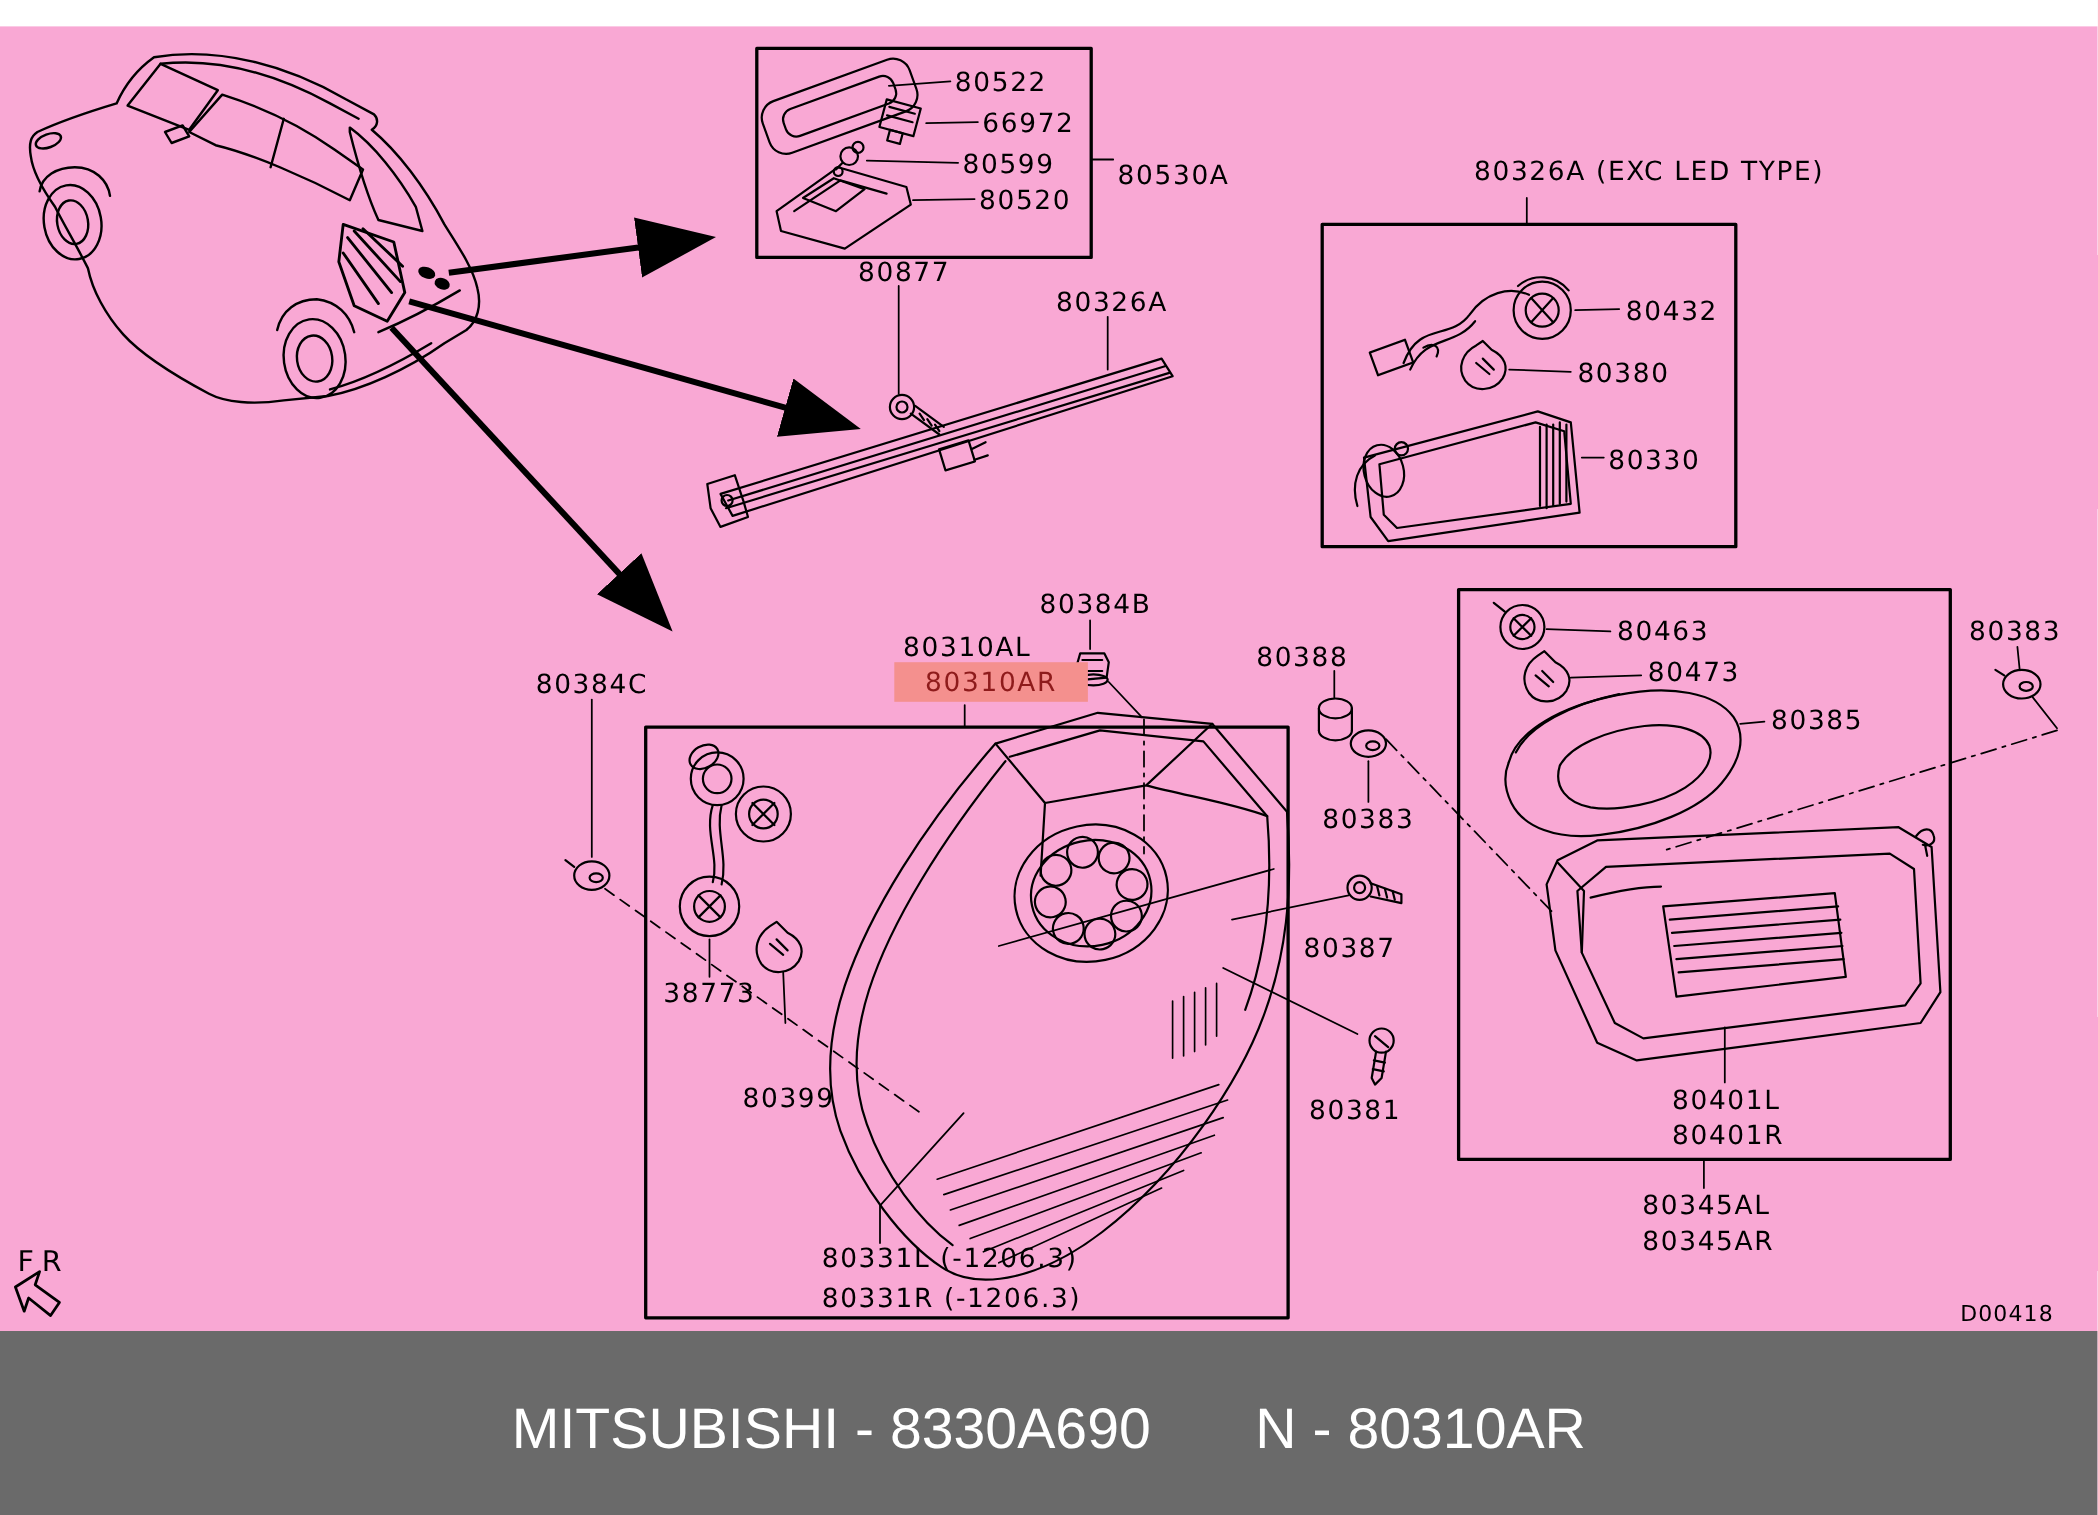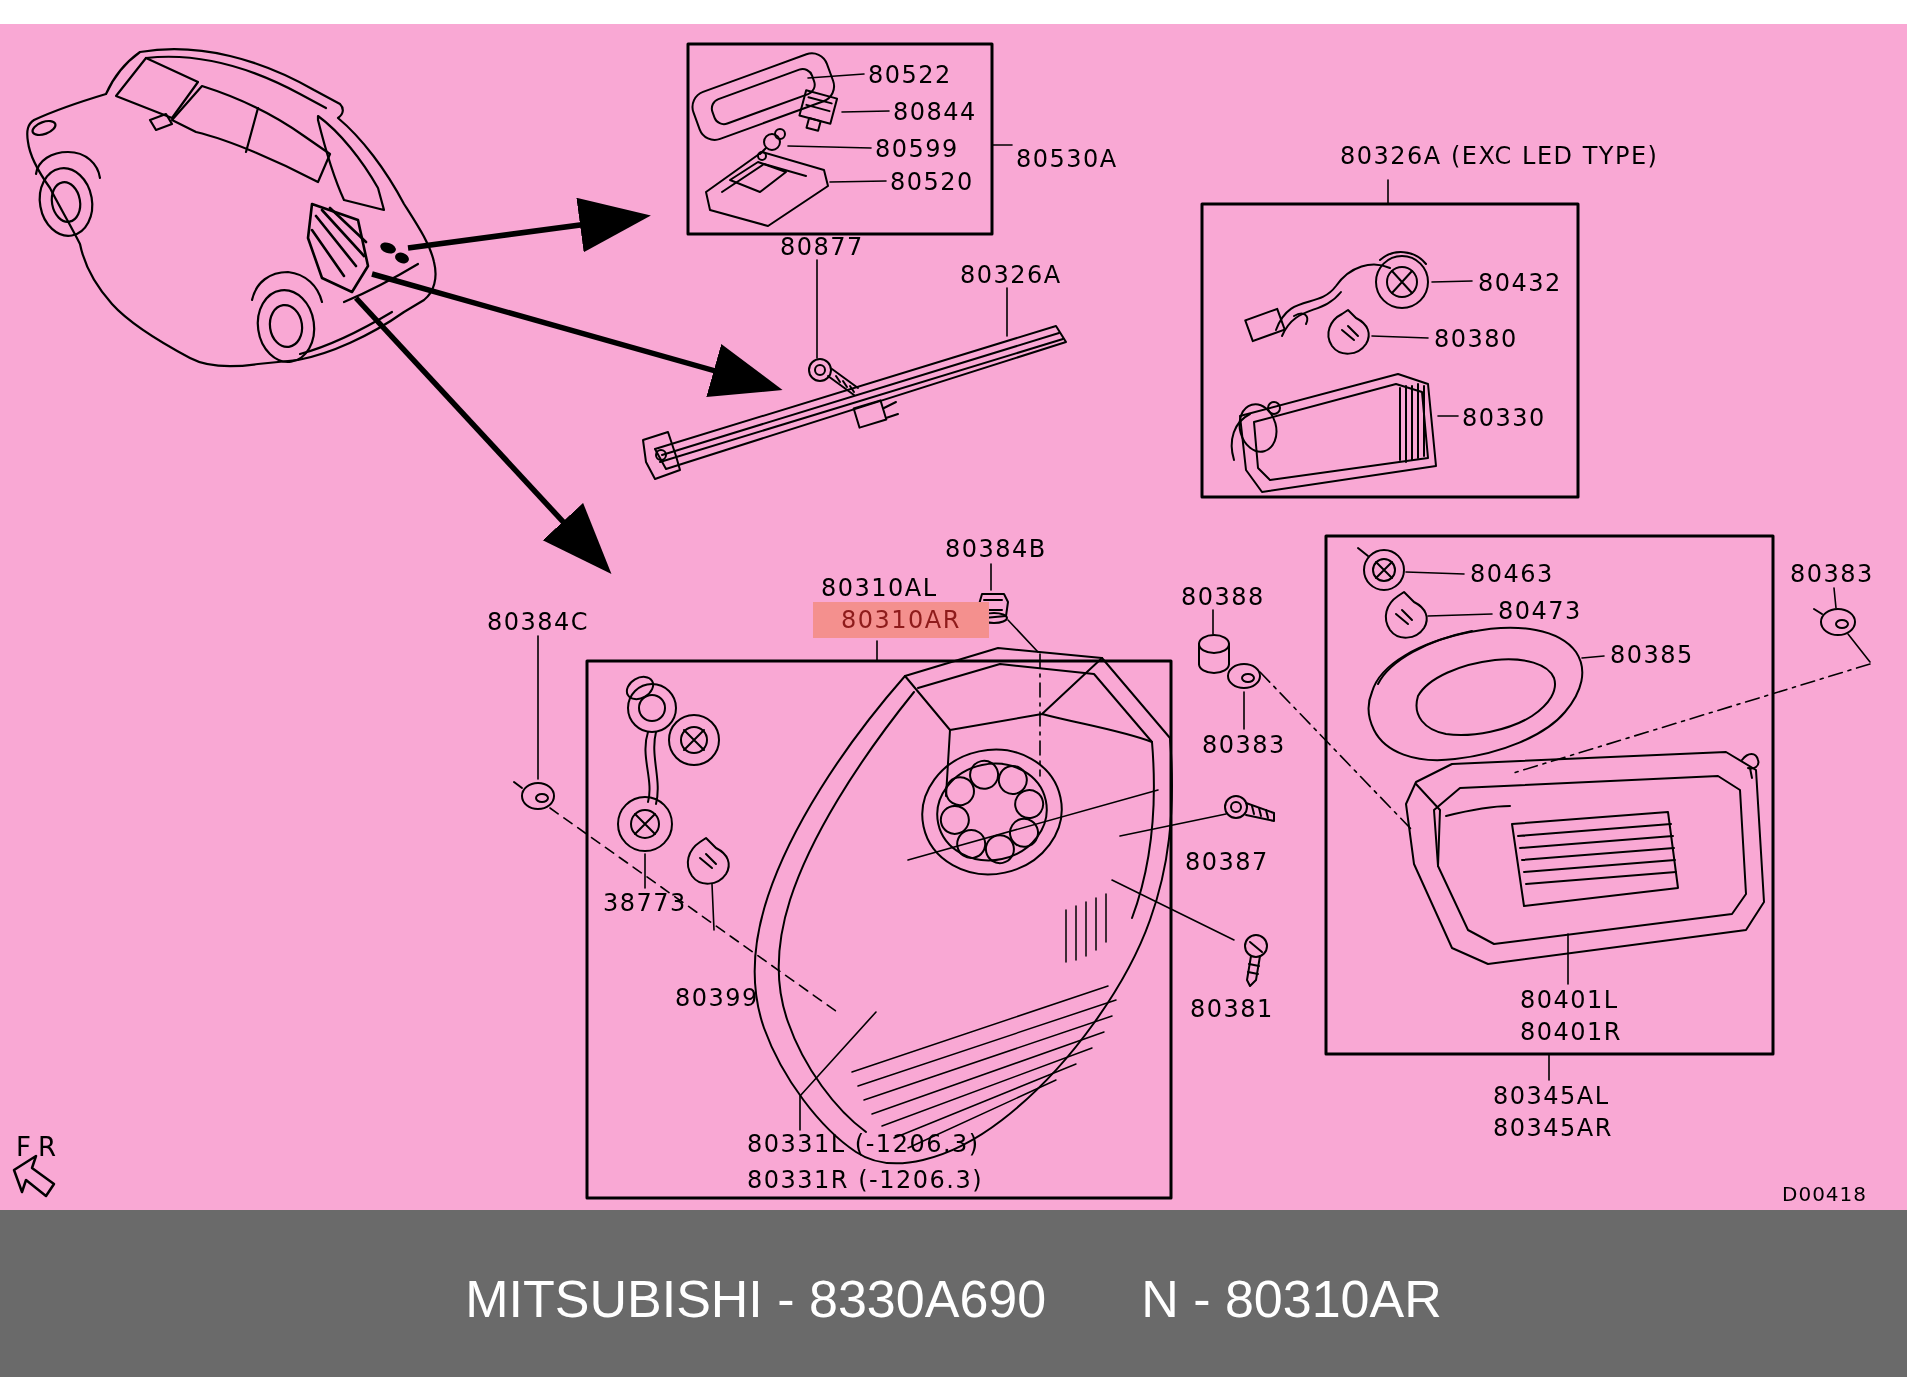--- a/index.html
+++ b/index.html
@@ -310,35 +310,35 @@
       <line x1="1549" y1="1030" x2="1549" y2="1056"></line>
     </g>
   </g>
 
   <g stroke="#000" fill="none" stroke-width="2.5" stroke-linejoin="round">
     <path d="M 14,1146 L 36,1132 L 32,1144 L 54,1160 L 46,1172 L 26,1156 L 22,1168 Z"></path>
   </g>
 </svg>
 
 <div class="plabel" style="left:868px;top:38px">80522</div>
-<div class="plabel" style="left:893px;top:75px">80844</div>
+<div class="plabel" style="left:893px;top:75px">66972</div>
 <div class="plabel" style="left:875px;top:112px">80599</div>
 <div class="plabel" style="left:890px;top:145px">80520</div>
 <div class="plabel" style="left:1016px;top:122px">80530A</div>
 <div class="plabel" style="left:1340px;top:119px">80326A (EXC LED TYPE)</div>
 <div class="plabel" style="left:780px;top:210px">80877</div>
 <div class="plabel" style="left:960px;top:238px">80326A</div>
 <div class="plabel" style="left:1478px;top:246px">80432</div>
 <div class="plabel" style="left:1434px;top:302px">80380</div>
 <div class="plabel" style="left:1462px;top:381px">80330</div>
 <div class="plabel" style="left:945px;top:512px">80384B</div>
 <div class="plabel" style="left:821px;top:551px">80310AL</div>
 <div class="plabel hl" style="background: rgb(244, 144, 142); color: rgb(142, 27, 27);">80310AR</div>
 <div class="plabel" style="left:487px;top:585px">80384C</div>
-<div class="plabel" style="left:1181px;top:560px">80388</div>
+<div class="plabel" style="left:1142px;top:560px">80388</div>
 <div class="plabel" style="left:1202px;top:708px">80383</div>
 <div class="plabel" style="left:1185px;top:825px">80387</div>
 <div class="plabel" style="left:1190px;top:972px">80381</div>
 <div class="plabel" style="left:603px;top:866px">38773</div>
 <div class="plabel" style="left:675px;top:961px">80399</div>
 <div class="plabel" style="left:747px;top:1107px">80331L (-1206.3)</div>
 <div class="plabel" style="left:747px;top:1143px">80331R (-1206.3)</div>
 <div class="plabel" style="left:1470px;top:537px">80463</div>
 <div class="plabel" style="left:1498px;top:574px">80473</div>
 <div class="plabel" style="left:1610px;top:618px">80385</div>

